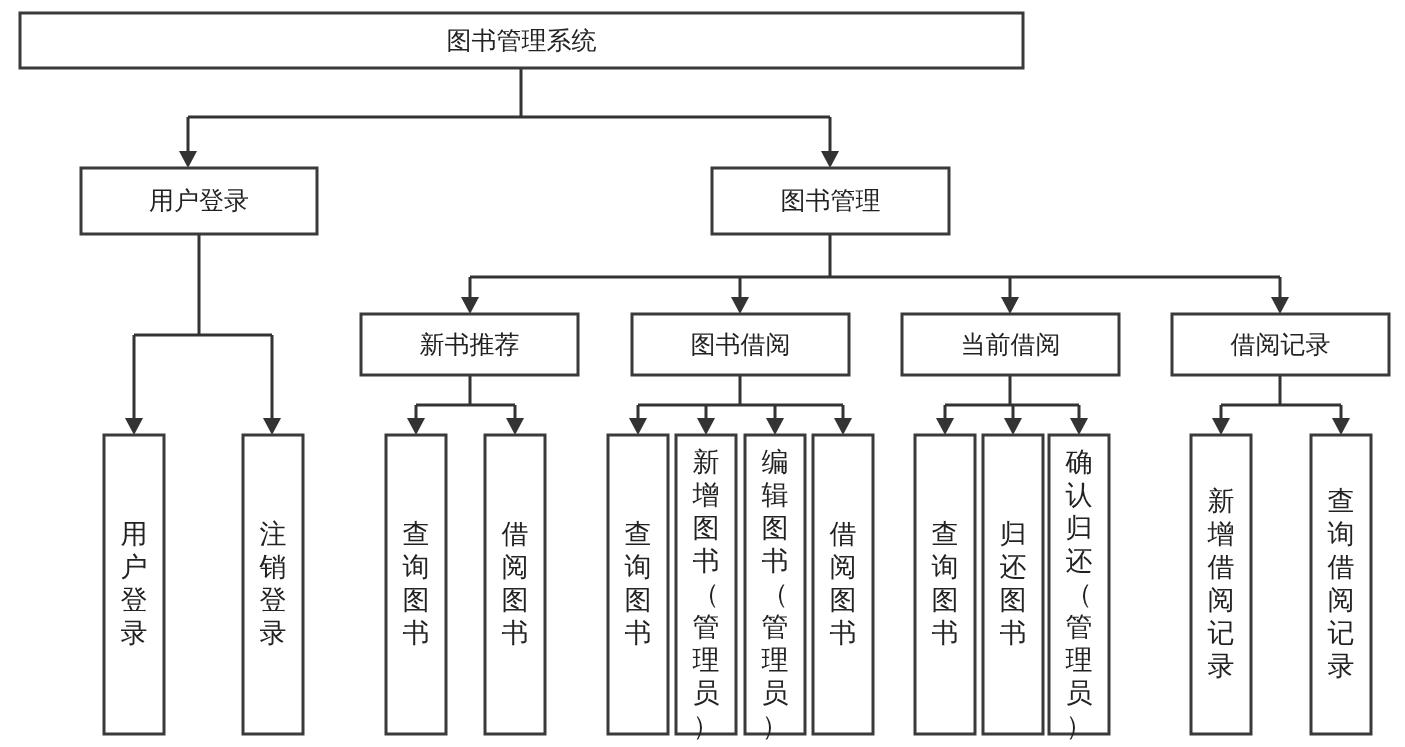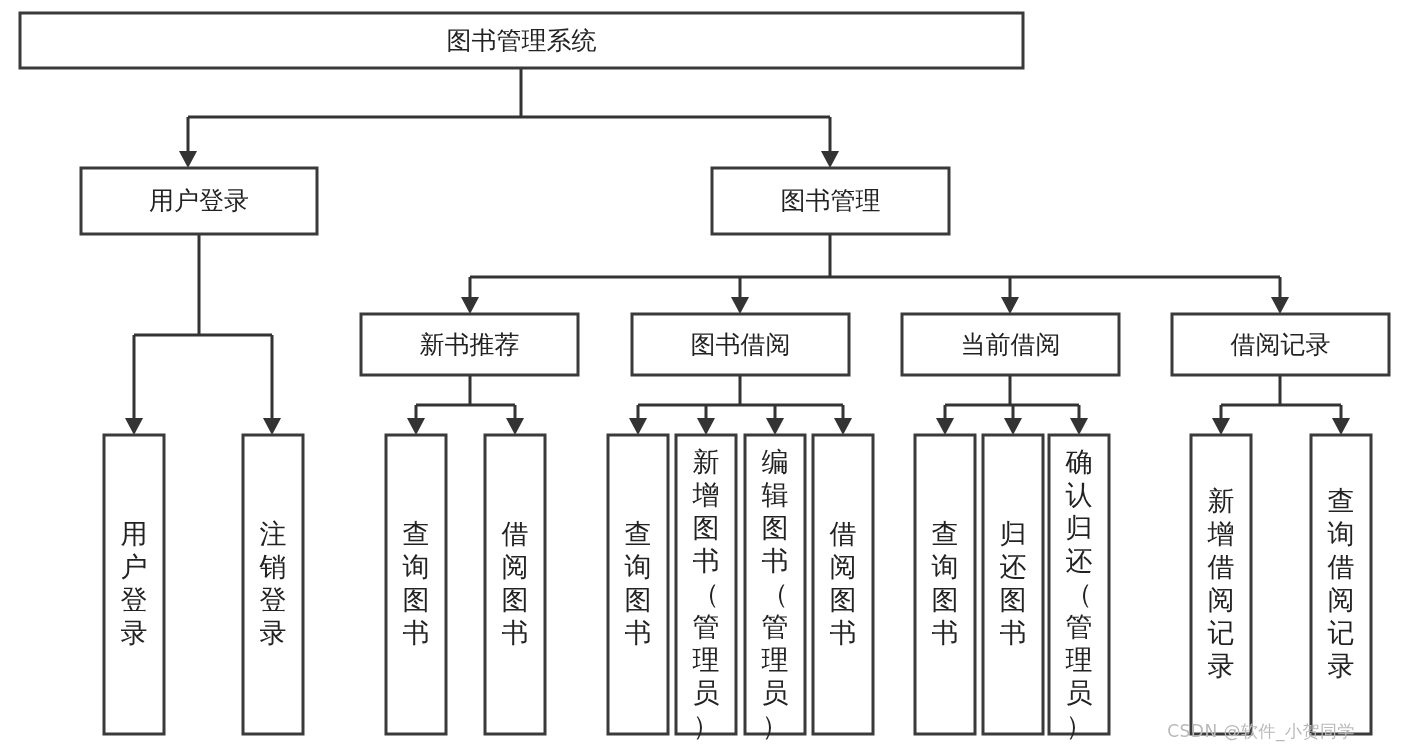--- a/index.html
+++ b/index.html
@@ -147,14 +147,13 @@
       </g>
       <g>
         <rect x="1191" y="435" width="60" height="299" class="node-box"></rect>
         <text x="1221" class="node-label-v"><tspan x="1221" y="509.5">新</tspan><tspan x="1221" y="542.5">增</tspan><tspan x="1221" y="575.5">借</tspan><tspan x="1221" y="608.5">阅</tspan><tspan x="1221" y="641.5">记</tspan><tspan x="1221" y="674.5">录</tspan></text>
       </g>
       <g>
         <rect x="1311" y="435" width="60" height="299" class="node-box"></rect>
         <text x="1341" class="node-label-v"><tspan x="1341" y="509.5">查</tspan><tspan x="1341" y="542.5">询</tspan><tspan x="1341" y="575.5">借</tspan><tspan x="1341" y="608.5">阅</tspan><tspan x="1341" y="641.5">记</tspan><tspan x="1341" y="674.5">录</tspan></text>
       </g>
     </svg>
-  <div class="watermark">CSDN @软件_小贺同学</div>
 </div>
 
 </body></html>

